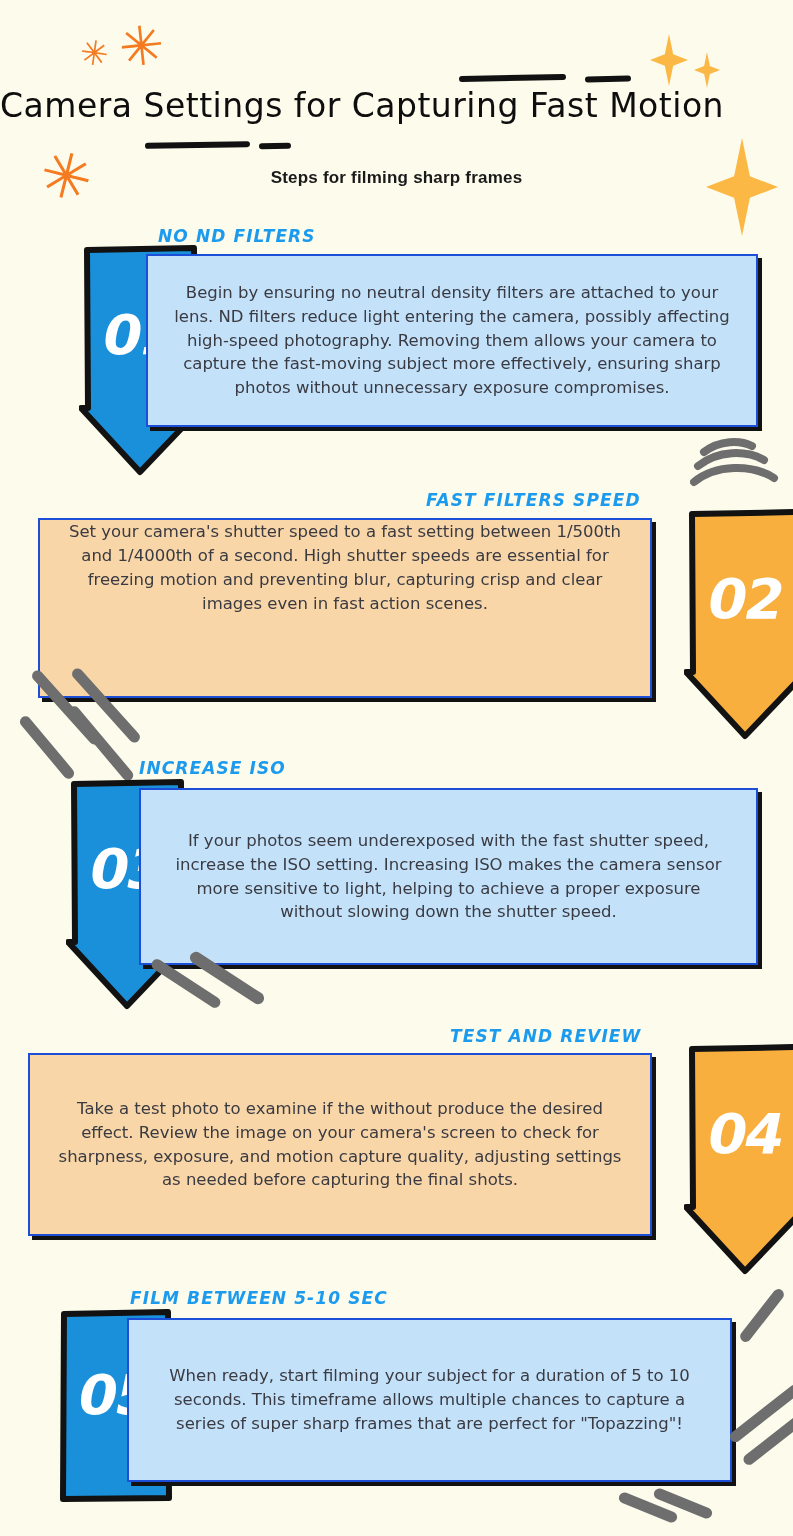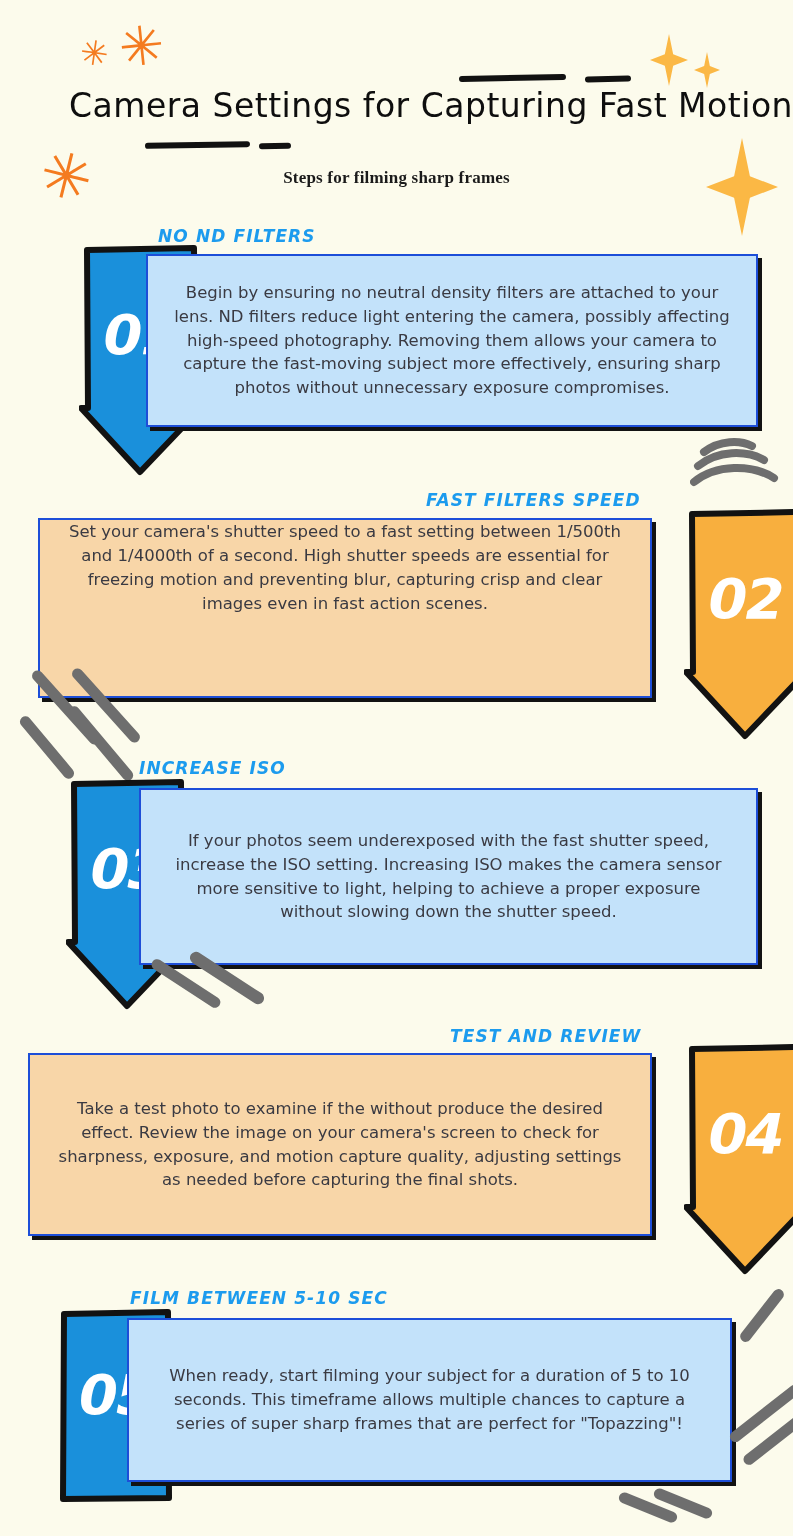--- a/index.html
+++ b/index.html
@@ -23,34 +23,34 @@
   .header {
     position: absolute;
     left: 0; top: 0;
     width: 793px;
     height: 215px;
   }
   .title {
     position: absolute;
     left: 0; top: 86px;
     width: 793px;
-    text-align: right;
+    text-align: left;
     font-family: "DejaVu Sans", sans-serif;
     font-size: 33px;
     font-weight: 400;
     letter-spacing: 0.5px;
     color: #0E0E0E;
     white-space: nowrap;
   }
   .subtitle {
     position: absolute;
     left: 0; top: 168px;
     width: 793px;
     text-align: center;
-    font-family: Liberation Serif, serif;
+    font-family: Liberation Sans, sans-serif;
     font-size: 17px;
     font-weight: 700;
     letter-spacing: 0.2px;
     color: #1A1A1A;
   }
   .underline-stroke {
     position: absolute;
     background: #111111;
     border-radius: 3px;
   }

